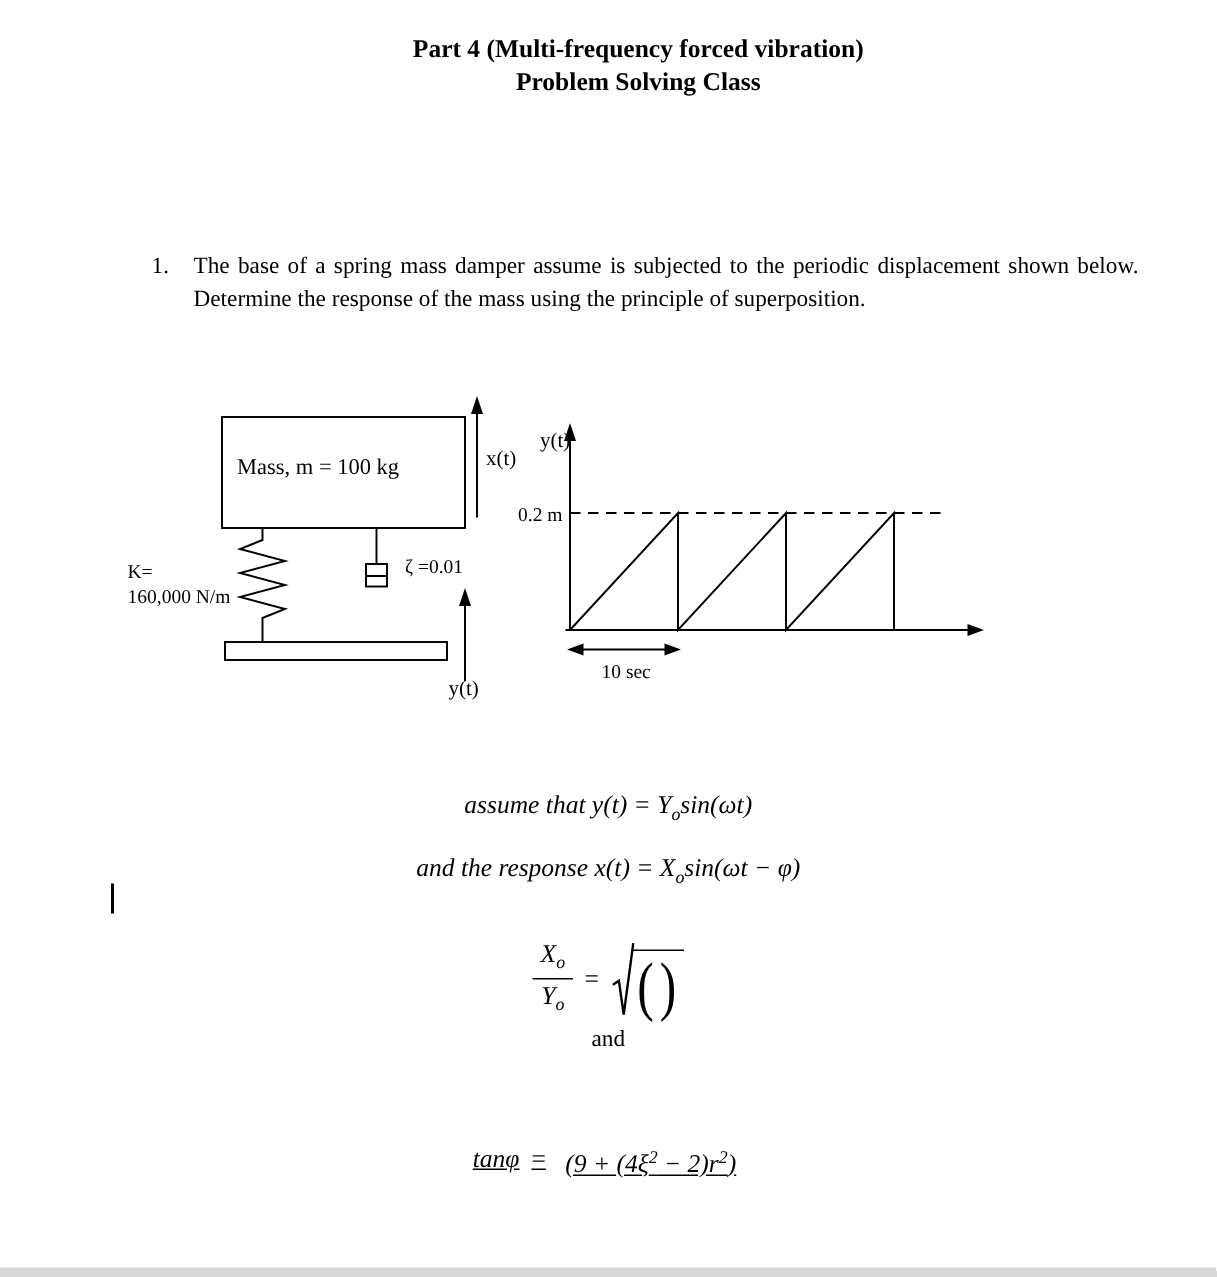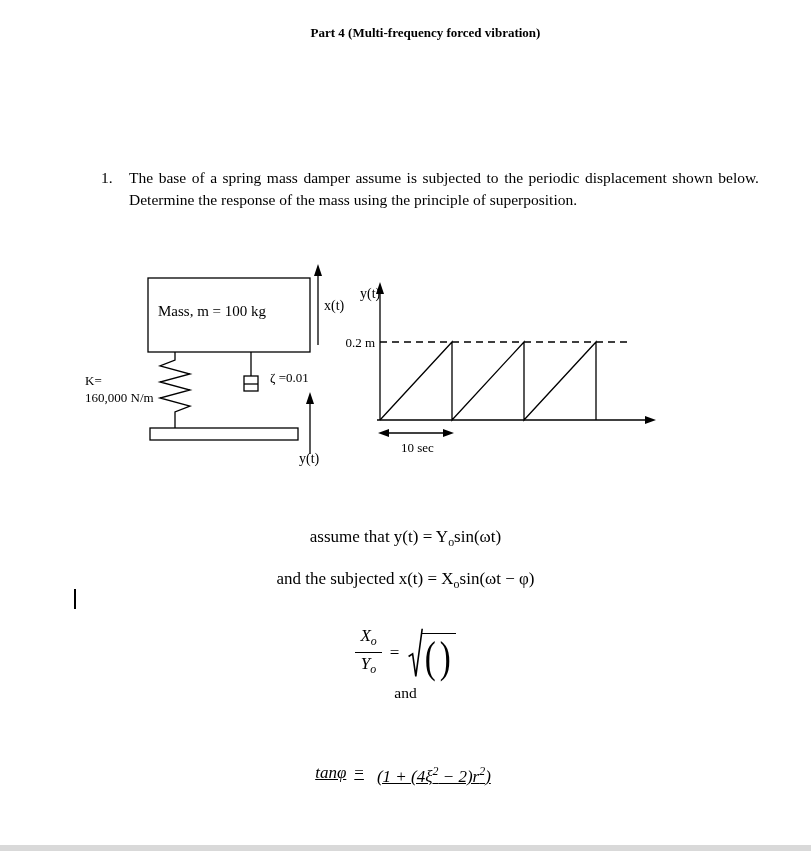--- a/index.html
+++ b/index.html
@@ -1,33 +1,33 @@
 <!DOCTYPE html>
 <html><head>
 <meta charset="utf-8">
 <style>
   html,body{margin:0;padding:0;background:#fff;}
   .page{position:relative;width:811px;height:851px;background:#ffffff;color:#000;
         font-family:"Liberation Serif",serif;overflow:hidden;}
 
   .title-block{position:absolute;top:22px;left:0;width:100%;text-align:center;}
-  .title-line{font-weight:bold;font-size:13px;line-height:22px;padding-left:40px;}
+  .title-line{font-weight:bold;font-size:17px;line-height:22px;padding-left:40px;}
 
   .problem{position:absolute;top:167px;left:101px;width:658px;display:flex;
            font-size:15.5px;line-height:22px;}
   .problem .pnum{flex:none;width:28px;}
   .problem .ptext{flex:1;text-align:justify;}
 
   .diagram{position:absolute;top:258px;left:0;}
   .diagram text{font-family:"Liberation Serif",serif;fill:#000;}
   .diagram .s{stroke:#000;stroke-width:1.3;fill:none;}
   .diagram .f{fill:#000;stroke:none;}
 
   .mathline{position:absolute;left:0;width:100%;text-align:center;
-            font-size:17px;}
+            font-style:italic;font-size:17px;}
   sub{font-size:70%;}
   sup{font-size:70%;}
 
   .eq-row{position:absolute;left:0;width:100%;display:flex;justify-content:center;
           align-items:center;gap:8px;font-style:italic;font-size:17px;}
   .frac{display:inline-flex;flex-direction:column;text-align:center;}
   .frac .num{padding:0 5px 1px;border-bottom:1.4px solid #000;line-height:20px;}
   .frac .den{padding:1px 5px 0;line-height:20px;}
   .eqsign{font-style:normal;}
 
@@ -44,20 +44,21 @@
                background:#000;}
   .bottom-bar{position:absolute;left:0;top:845px;width:100%;height:6px;background:#d9d9d9;}
 </style>
 </head>
 <body>
 
 <div class="page">
 
   <div class="title-block">
     <div class="title-line">Part 4 (Multi-frequency forced vibration)</div>
+    <div class="title-line">Problem Solving Class</div>
   </div>
 
   <div class="problem">
     <div class="pnum">1.</div>
     <div class="ptext">The base of a spring mass damper assume is subjected to the periodic displacement shown below. Determine the response of the mass using the principle of superposition.</div>
   </div>
 
   <svg class="diagram" width="811" height="212" viewBox="0 0 811 212">
 
     <rect class="s" x="148" y="20" width="162" height="74"></rect>
@@ -110,21 +111,21 @@
       <polygon class="f" points="454,175 443,171 443,179"></polygon>
     </g>
     <text x="401" y="194" font-size="13">10 sec</text>
   </svg>
 
   <div class="mathline" style="top:527px;">
     <span>assume that y(t) = Y</span><sub>o</sub><span>sin(ωt)</span>
   </div>
 
   <div class="mathline" style="top:569px;">
-    <span>and the subjected x(t) = X</span><sub>o</sub><span>sin(ωt − φ)</span>
+    <span>and the response x(t) = X</span><sub>o</sub><span>sin(ωt − φ)</span>
   </div>
 
   <div class="text-cursor"></div>
 
   <div class="eq-row" style="top:626px;">
     <span class="frac">
       <span class="num"><span>X</span><sub>o</sub></span>
       <span class="den"><span>Y</span><sub>o</sub></span>
     </span>
     <span class="eqsign">=</span>
@@ -139,19 +140,19 @@
     </span>
   </div>
 
   <div class="mathline upright" style="top:684px;">and</div>
 
   <div class="eq-row" style="top:760px;text-decoration:underline;">
     <span>tanφ</span>
     <span class="eqsign">=</span>
     <span class="frac">
       <span class="den">
-        <span>(1 + (4ξ</span><sup>2</sup><span> − 2)r</span><sup>2</sup><span>)</span>
+        <span>(9 + (4ξ</span><sup>2</sup><span> − 2)r</span><sup>2</sup><span>)</span>
       </span>
     </span>
   </div>
 
   <div class="bottom-bar"></div>
 </div>
 
 </body></html>

